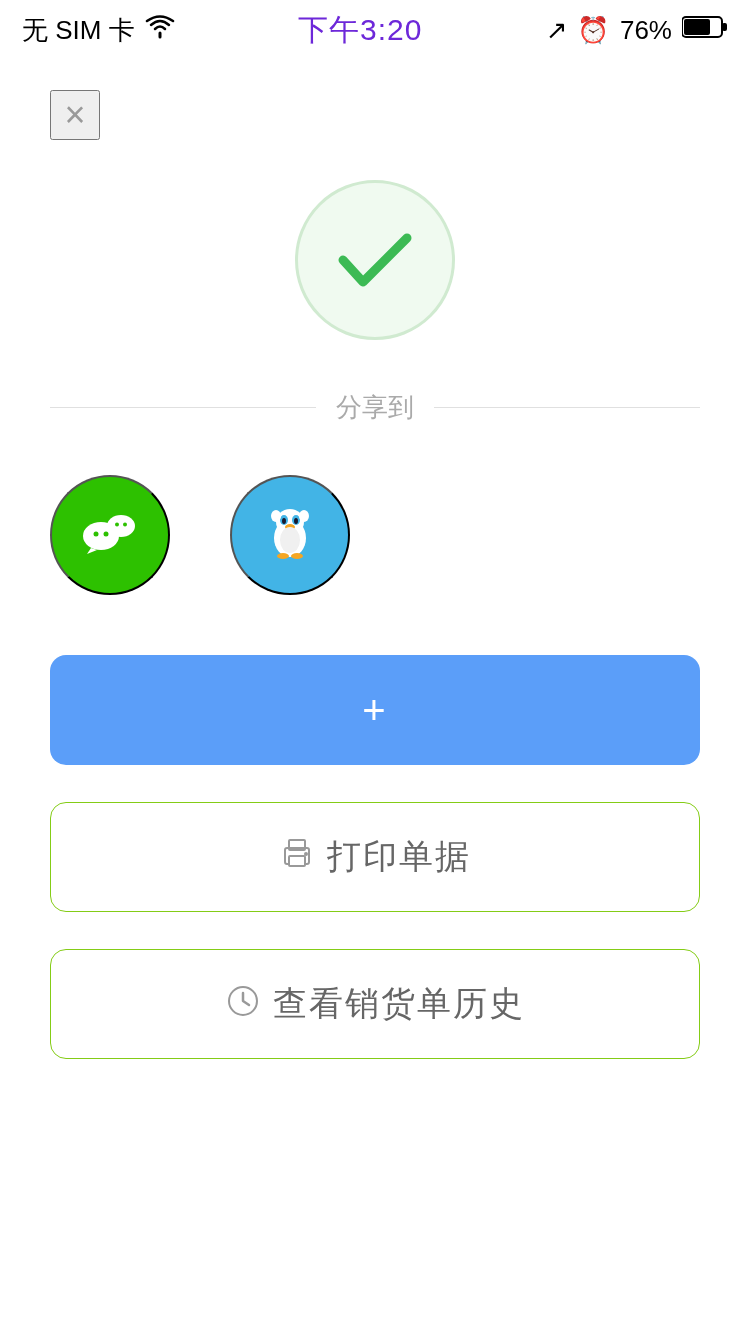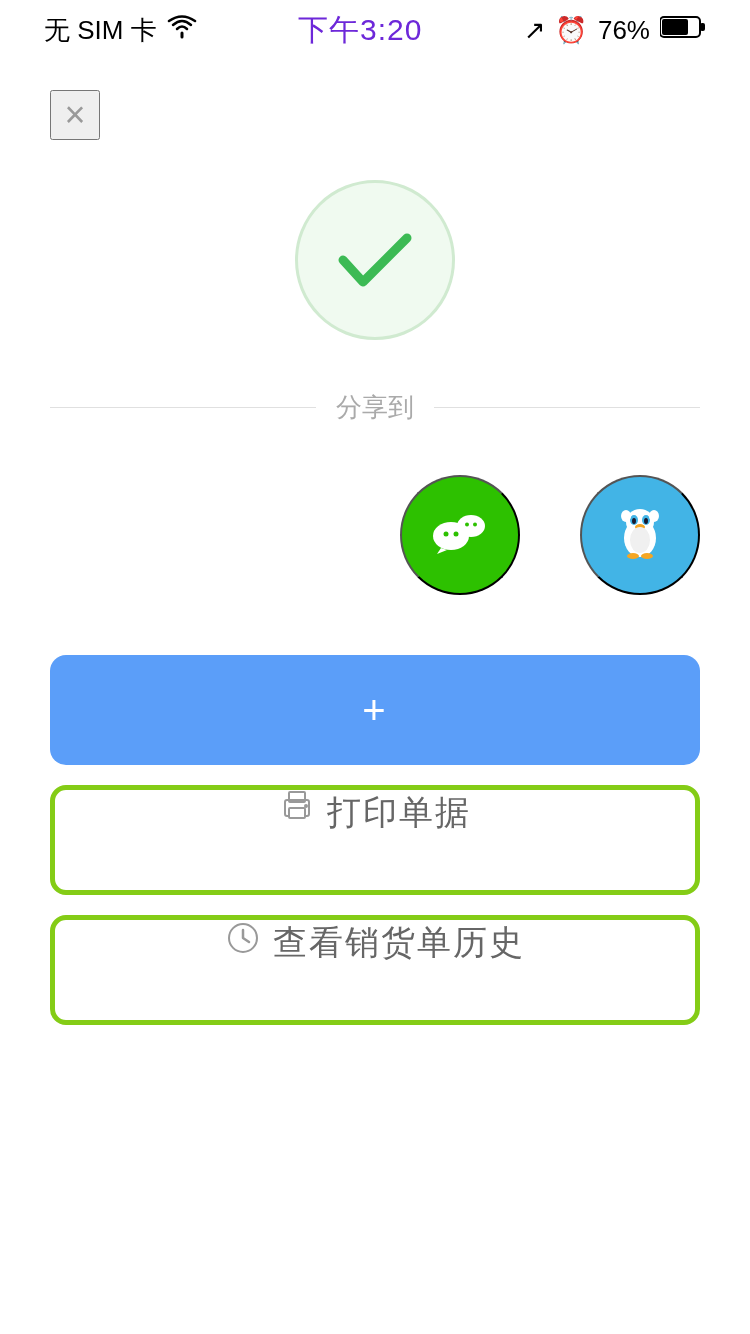--- a/index.html
+++ b/index.html
@@ -13,21 +13,21 @@
       overflow: hidden;
     }
 
     
     .status-bar {
       width: 750px;
       height: 60px;
       display: flex;
       align-items: center;
       justify-content: space-between;
-      padding: 0 44px;
+      padding: 0 22px;
       background: #ffffff;
     }
 
     .status-left {
       display: flex;
       align-items: center;
       gap: 10px;
       font-size: 26px;
       color: #000;
     }
@@ -105,21 +105,21 @@
       margin-bottom: 60px;
       letter-spacing: 2px;
     }
 
     
     .share-section {
       width: 100%;
       position: relative;
       display: flex;
       flex-direction: column;
-      align-items: flex-end;
+      align-items: flex-start;
       margin-bottom: 60px;
     }
 
     .share-divider-row {
       width: 100%;
       display: flex;
       align-items: center;
       gap: 20px;
       margin-bottom: 50px;
     }
@@ -187,29 +187,31 @@
       align-items: center;
       justify-content: center;
       gap: 12px;
       letter-spacing: 2px;
     }
 
     .btn-secondary {
       width: 100%;
       height: 110px;
       background: #ffffff;
-      border: 5px solid #84cc16;
+      border: 1px solid #84cc16;
       border-radius: 16px;
       font-size: 34px;
       color: #666;
       cursor: pointer;
       display: flex;
+      align-items: center;
       justify-content: center;
       gap: 12px;
       letter-spacing: 2px;
+      margin-top: 17px;
     }
 
     .btn-icon {
       font-size: 30px;
       color: #999;
     }
 
     .btn-primary .btn-plus {
       font-size: 40px;
       color: #fff;

